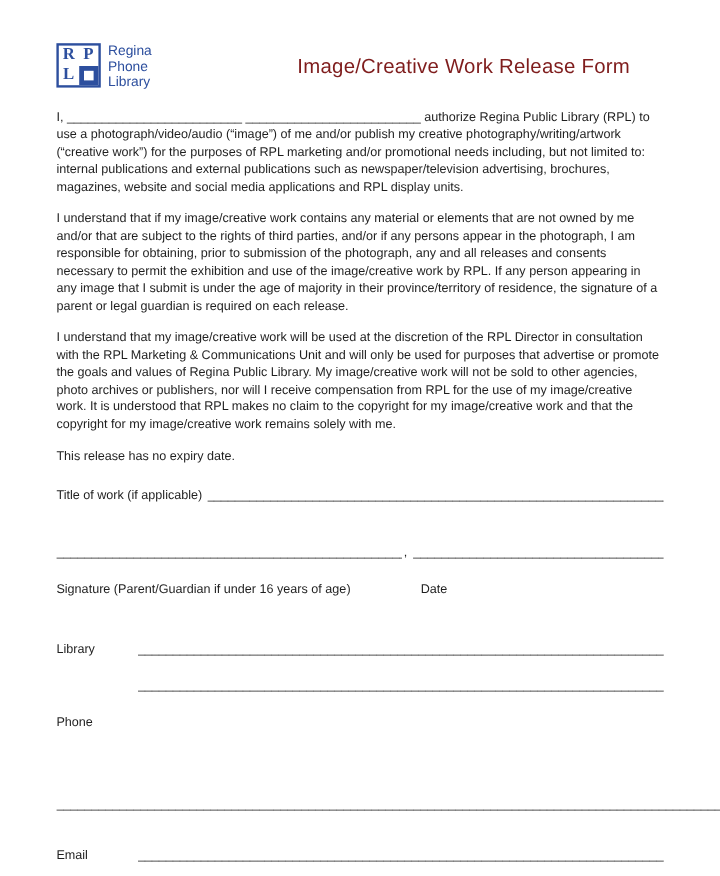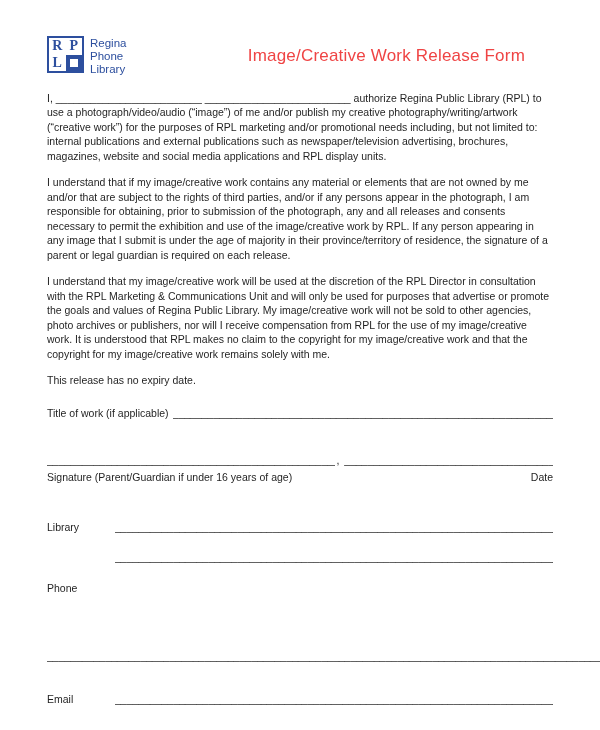--- a/index.html
+++ b/index.html
@@ -25,40 +25,40 @@
   }
   .logo-cell.filled { background: #2d4f9e; }
   .logo-cell.filled::after { content: ""; width: 8px; height: 8px; background: #ffffff; }
   .logo-name span {
     display: block; color: #2d4f9e;
     font-family: Liberation Sans, sans-serif;
     font-size: 11.5px; line-height: 12.5px; margin-top: 0.5px;
   }
   .title {
     margin: 8px 28px 0 0; font-weight: normal;
-    font-size: 17px; color: #ef4444; letter-spacing: 0.2px;
+    font-size: 17px; color: #7f1d1d; letter-spacing: 0.2px;
     font-family: "Liberation Sans", sans-serif;
   }
   
   .para { margin: 0 0 12px 0; }
   .para.expiry { margin: 10px 0 0 0; }
   
-  .row { display: flex; align-items: baseline; justify-content: space-between; }
+  .row { display: flex; align-items: baseline; }
   .blank {
     flex: 1 1 auto; overflow: hidden; white-space: nowrap;
     color: #1f1f1f; min-width: 0; height: 15px;
   }
   .label { white-space: nowrap; margin-right: 4px; }
   .label.fixed { flex: 0 0 68px; margin-right: 0; }
   .title-of-work-row { margin-top: 18px; }
   .sig-line-row { margin-top: 32px; }
   .sig-blank { flex: 0 0 57%; }
   .comma { flex: 0 0 auto; margin: 0 5px 0 1px; }
   .date-blank { flex: 1 1 auto; }
-  .sig-label-row { margin-top: 2px; gap: 37px; }
+  .sig-label-row { margin-top: 16px; }
   .sig-label { flex: 0 0 60%; }
   .address-row { margin-top: 36px; }
   .address-row-2 { margin-top: 15px; }
   .phone-row { margin-top: 16px; flex-direction: column; }
   .email-row { margin-top: 28px; }
   .staff-row { margin-top: 28px; }
 </style>
 </head>
 <body>
 

